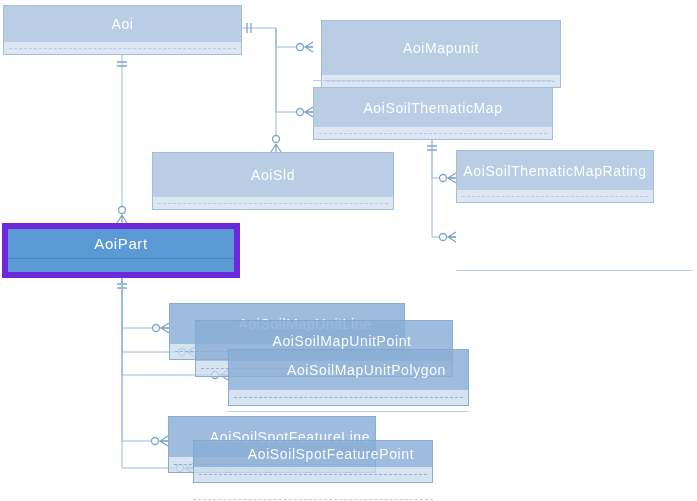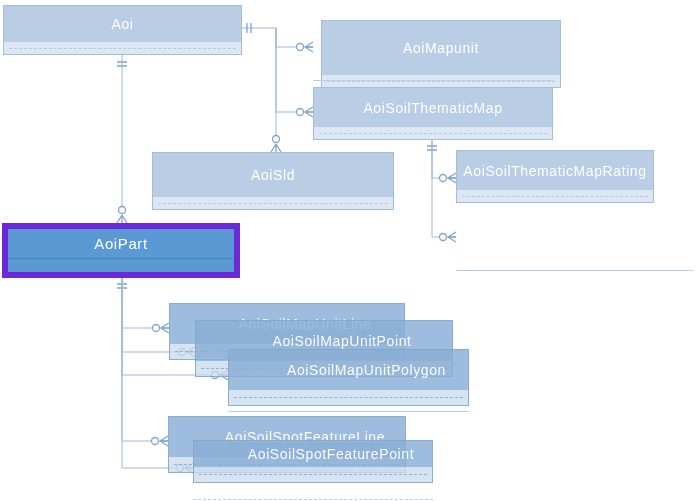--- a/index.html
+++ b/index.html
@@ -161,21 +161,21 @@
   </div>
 
   <div class="entity stacked" style="left:228px;top:349px;width:241px;height:57px">
     <div class="hd">AoiSoilMapUnitPolygon</div>
     <div class="bd">
         <div class="dash"></div>
       </div>
   </div>
   <div class="footer-line" style="left:228px;top:411px;width:241px"></div>
 
-  <div class="entity stacked" style="left:168px;top:416px;width:238px;height:57px">
+  <div class="entity stacked" style="left:168px;top:416px;width:208px;height:57px">
     <div class="hd">AoiSoilSpotFeatureLine</div>
     <div class="bd">
         <div class="dash"></div>
       </div>
   </div>
 
   <div class="entity stacked" style="left:193px;top:440px;width:240px;height:43px">
     <div class="hd">AoiSoilSpotFeaturePoint</div>
     <div class="bd">
         <div class="dash"></div>

